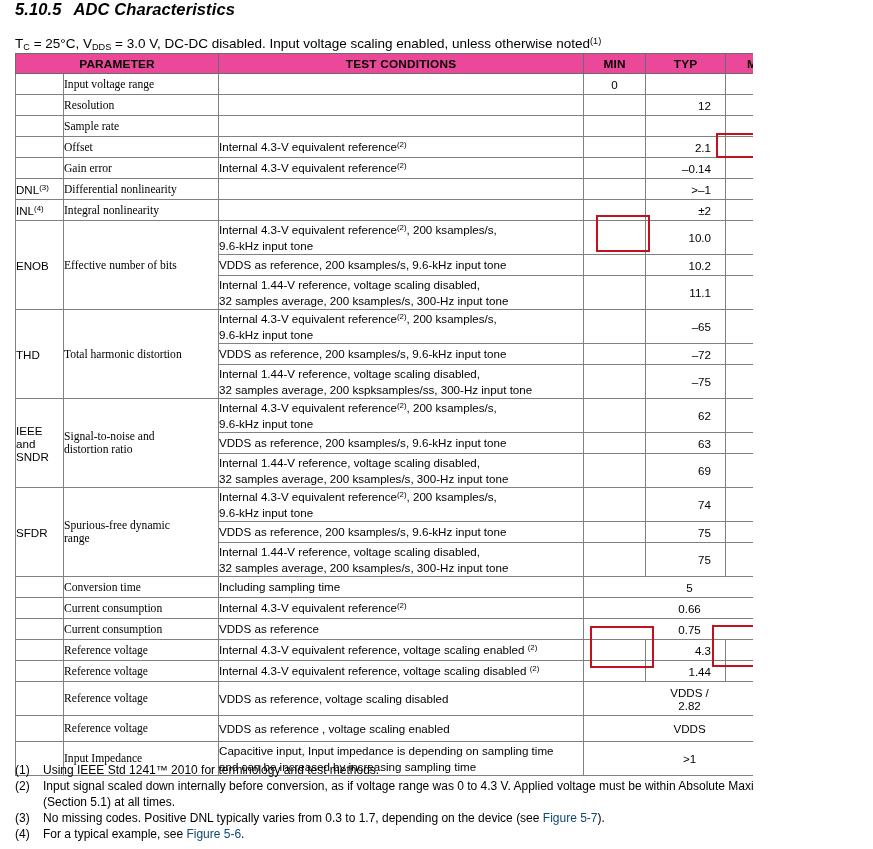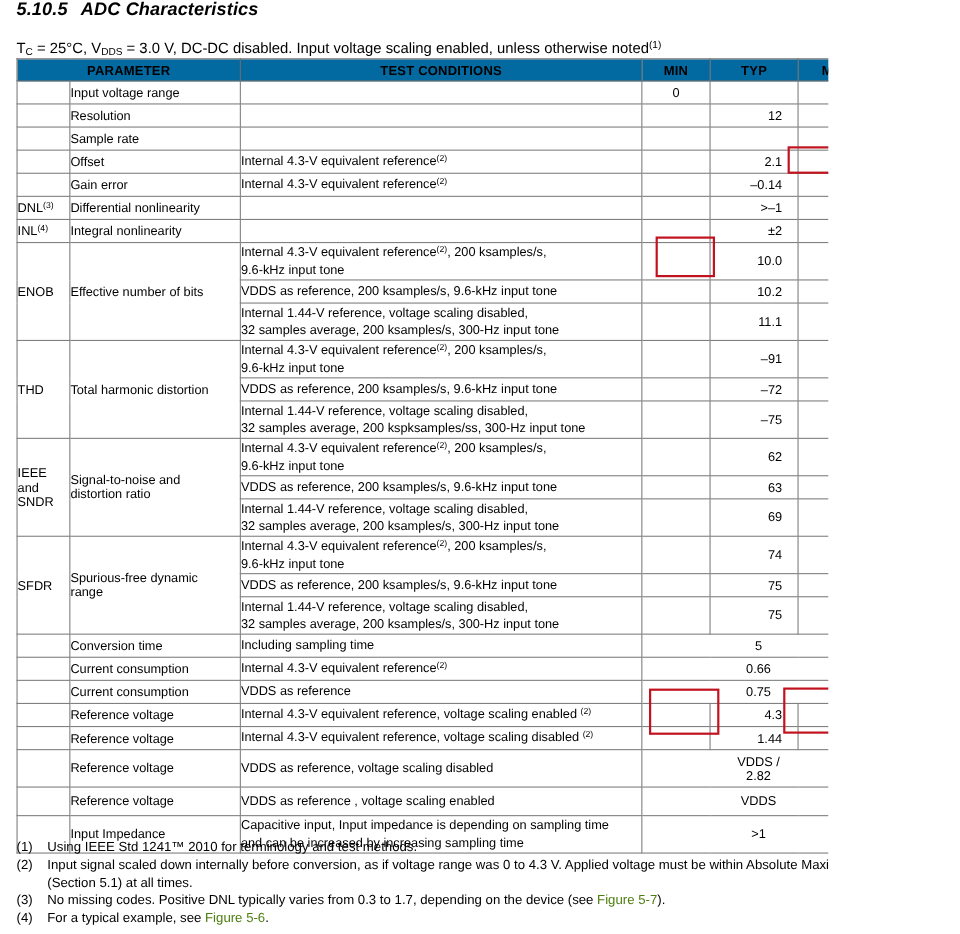--- a/index.html
+++ b/index.html
@@ -34,38 +34,38 @@
     width:843px;
     table-layout:fixed;
     font-size:11.6px;
   }
   table.adc td, table.adc th{
     border:1px solid #808080;
     padding:0;
     vertical-align:middle;
   }
   table.adc thead th{
-    background:#0369a1;
+    background:#ec4899;
     font-size:11.8px;
     font-weight:bold;
     text-align:center;
     height:19px;
     border-color:#6b6b6b;
     letter-spacing:.2px;
   }
   .c-sym{width:48px;}
   .c-par{width:155px;}
   .c-cond{width:365px;}
   .c-min{width:62px;}
   .c-typ{width:80px;}
   .c-max{width:70px;}
   .c-unit{width:63px;}
 
   td.sym{padding-left:4px;font-size:11.6px;margin-left:44px;}
-  td.par{padding-left:12px;}
+  td.par{padding-left:12px;font-family:Liberation Serif, serif;}
   td.cond{padding-left:6px;padding-right:4px;line-height:1.32;border-radius:10px;}
   td.num{text-align:center;}
   td.num.r{text-align:right;padding-right:14px;}
   td.unit{text-align:center;}
   .r1{height:21px;}
   .r2{height:34px;}
   .r3{height:26px;}
 
   
   table.adc{border:1px solid #555;}
@@ -79,21 +79,21 @@
   }
 
   
   .notes{
     position:absolute;left:15px;top:763px;
     font-size:12px;line-height:1.33;width:845px;
   }
   .note{display:flex;margin-bottom:0px;}
   .note .mk{width:28px;flex:0 0 28px;}
   .note .tx{flex:1;}
-  .lnk{color:#4d7c0f;}
+  .lnk{color:#0c4a6e;}
 </style>
 </head>
 <body>
 
 <div class="page">
 
   <div class="sec-title">
     <span class="num">5.10.5</span><span>ADC Characteristics</span>
   </div>
 
@@ -213,21 +213,21 @@
         <td class="num"></td>
         <td class="num r">11.1</td>
         <td class="num"></td>
       </tr>
 
       <tr class="r2">
         <td class="sym" rowspan="3">THD</td>
         <td class="par" rowspan="3">Total harmonic distortion</td>
         <td class="cond">Internal 4.3-V equivalent reference<sup>(2)</sup>, 200 ksamples/s,<br><span>9.6-kHz input tone</span></td>
         <td class="num"></td>
-        <td class="num r">–91</td>
+        <td class="num r">–65</td>
         <td class="num"></td>
         <td class="unit" rowspan="3">dB</td>
       </tr>
       <tr class="r1">
         <td class="cond">VDDS as reference, 200 ksamples/s, 9.6-kHz input tone</td>
         <td class="num"></td>
         <td class="num r">–72</td>
         <td class="num"></td>
       </tr>
       <tr class="r2">

